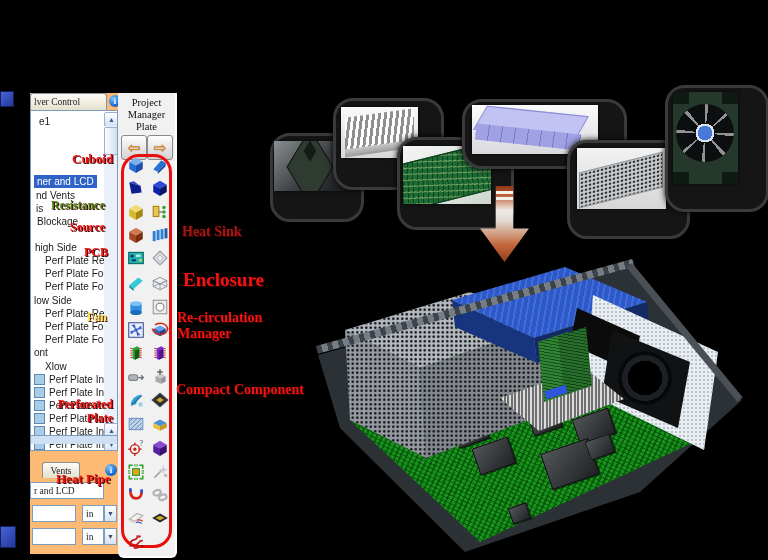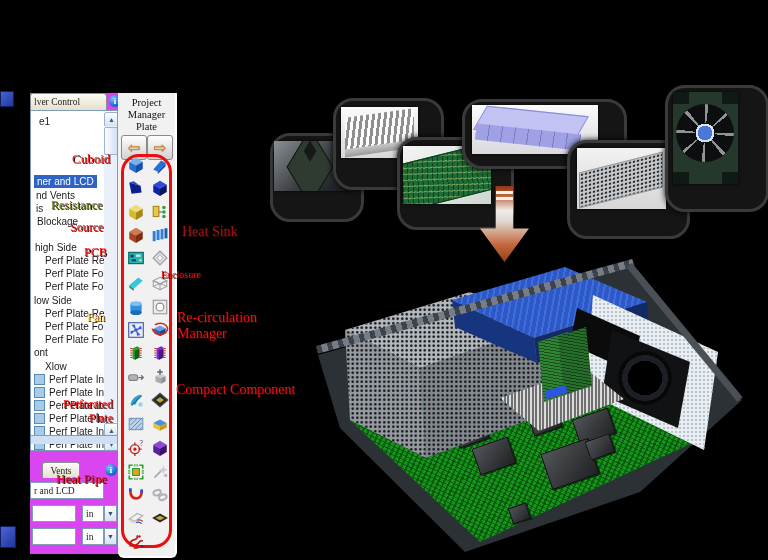--- a/index.html
+++ b/index.html
@@ -1,21 +1,21 @@
 <!DOCTYPE html>
 <html><head>
 <meta charset="utf-8">
 <style>
   html,body{margin:0;padding:0;background:#000;}
   #stage{position:relative;width:768px;height:560px;background:#000;overflow:hidden;
          font-family:"Liberation Sans",sans-serif;}
   .abs{position:absolute;}
 
   
-  #left-panel{left:30px;top:93px;width:88px;height:461px;background:#d946ef;
+  #left-panel{left:30px;top:93px;width:88px;height:461px;background:#fdba74;
               border-right:1px solid #aaa;}
   #solver-tab{left:0;top:0;width:72px;height:16px;background:linear-gradient(#fdfcf7,#e4e0cd);
               border:1px solid #8a8f94;border-bottom:none;border-radius:3px 3px 0 0;
               font-size:9.5px;color:#222;display:flex;align-items:center;padding-left:3px;
               font-family:"Liberation Serif",serif;}
   .info-dot{width:12px;height:12px;border-radius:50%;
             background:radial-gradient(circle at 35% 30%,#7fc4f8,#1b6fd8 60%,#0b3f9a);
             color:#fff;font-size:9px;font-weight:bold;display:flex;align-items:center;
             justify-content:center;font-family:"Liberation Serif",serif;}
   #tree-box{left:0;top:17px;width:88px;height:341px;background:#fff;
@@ -51,21 +51,21 @@
             font-family:"Liberation Serif",serif;}
   .nav-btn{position:absolute;width:24px;height:23px;background:linear-gradient(#fefefe,#d2d2d2);
            border:1px solid #8a8a8a;border-radius:3px;display:flex;align-items:center;
            justify-content:center;font-size:15px;color:#e8891d;text-shadow:0 0 1px #7a4200;}
   #red-frame{left:121px;top:154px;width:51px;height:394px;border:3.5px solid #ea0f0f;
              border-radius:18px;box-sizing:border-box;pointer-events:none;}
   .ticon{position:absolute;width:18px;height:18px;}
   .ticon svg{width:100%;height:100%;}
 
   
-  .callout{position:absolute;font-family:"Liberation Serif",serif;font-weight:normal;
+  .callout{position:absolute;font-family:"Liberation Serif",serif;font-weight:bold;
            text-shadow:1px 1px 0 #3c0303;line-height:1.15;white-space:nowrap;}
 
   
   .tile{position:absolute;background:#151515;border:3px solid #3a3a3a;border-radius:20px;
         box-shadow:0 0 6px #000;}
   .photo{position:absolute;overflow:hidden;box-shadow:0 0 3px rgba(0,0,0,.8);}
   .p-cpu{background:linear-gradient(135deg,#8a8f93,#3a3e42 55%,#17191b);}
   .p-cpu .chip{position:absolute;left:14px;top:4px;width:42px;height:42px;background:#2f3a31;
                border:1px solid #0d110d;transform:rotate(45deg) skew(14deg,14deg);}
   .p-cpu .chip i{position:absolute;left:6px;top:6px;width:12px;height:12px;background:#161a16;display:block;}
@@ -383,21 +383,21 @@
       <div class="callout" style="left: 47px; top: 398px; font-size: 12px; color: rgb(243, 18, 18); width: 66px; text-align: right;">
         <div>Perforated</div>
         <div>Plate</div>
       </div>
       <div class="callout" style="left: 56px; top: 472px; font-size: 13px; color: rgb(243, 18, 18);">
         <div>Heat Pipe</div>
       </div>
       <div class="callout" style="left: 182px; top: 224px; font-size: 14px; color: rgb(168, 20, 20);">
         <div>Heat Sink</div>
       </div>
-      <div class="callout" style="left: 161px; top: 269px; font-size: 10px; color: rgb(243, 18, 18);">
+      <div class="callout" style="left: 183px; top: 269px; font-size: 19px; color: rgb(243, 18, 18);">
         <div>Enclosure</div>
       </div>
       <div class="callout" style="left: 177px; top: 310px; font-size: 14px; color: rgb(243, 18, 18);">
         <div>Re-circulation</div>
         <div>Manager</div>
       </div>
       <div class="callout" style="left: 176px; top: 382px; font-size: 14px; color: rgb(243, 18, 18);">
         <div>Compact Component</div>
       </div>
     </div>

